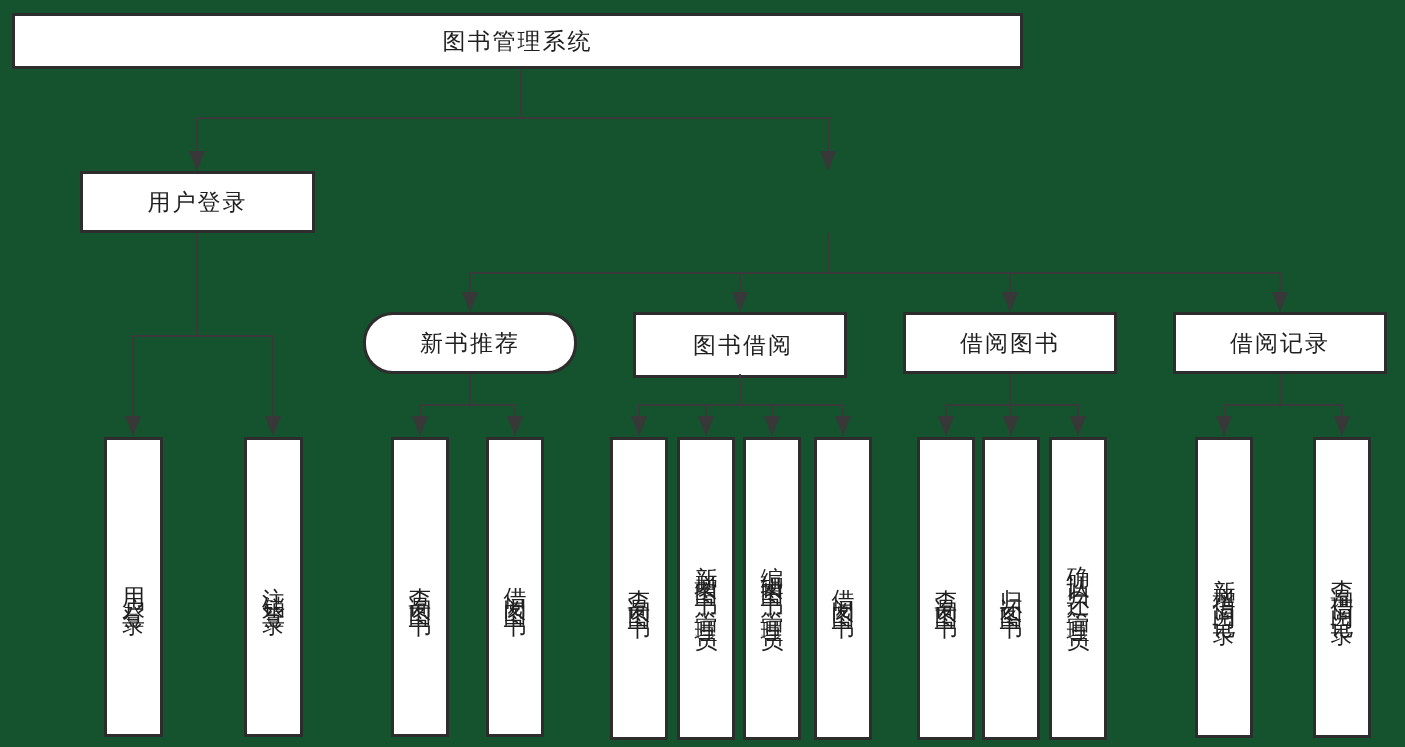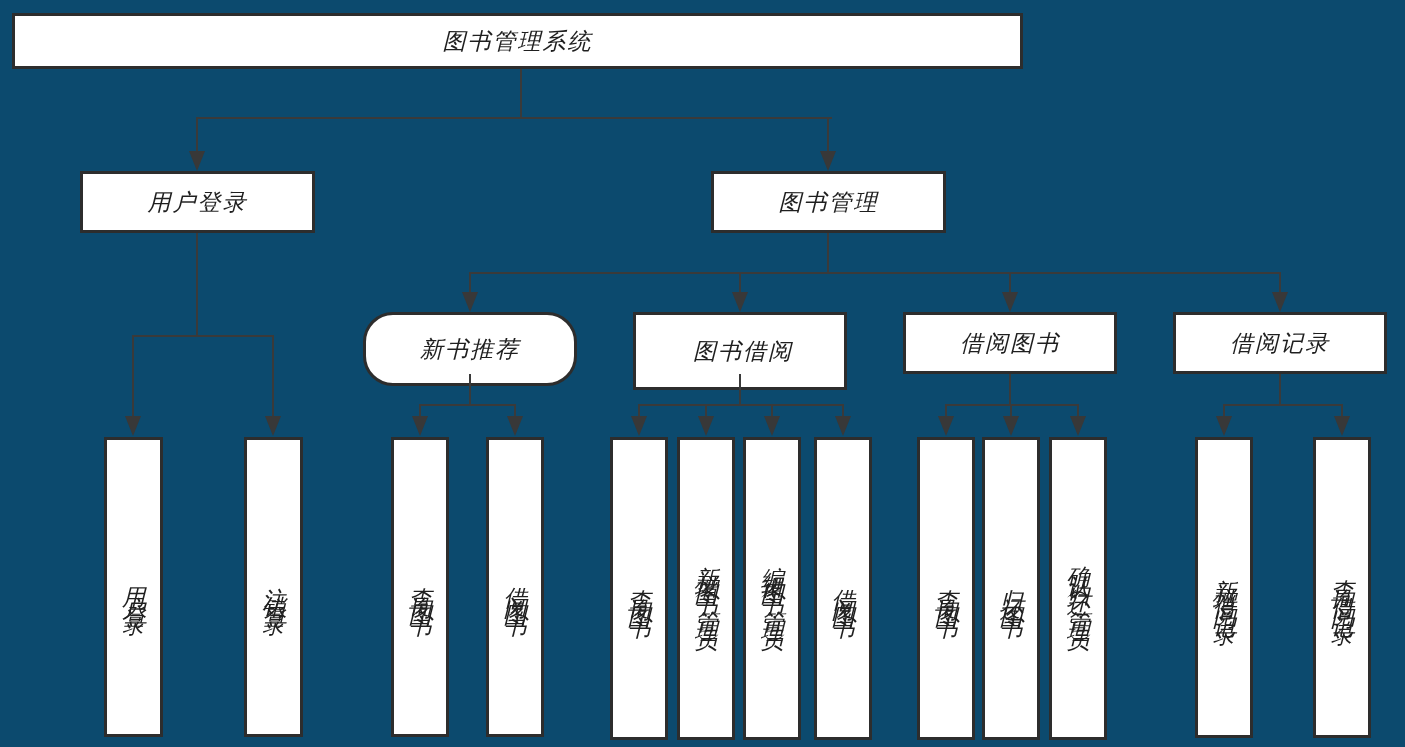--- a/index.html
+++ b/index.html
@@ -1,23 +1,22 @@
 <!DOCTYPE html>
 <html><head>
 <meta charset="utf-8">
 <style>
   html,body{margin:0;padding:0;background:#ffffff;}
   #canvas{
     position:relative;
     width:1405px;height:747px;
-    background:#0c4a6e;
+    background:#14532d;
     font-family:"Liberation Sans","DejaVu Sans",sans-serif;
     color:#1f1f1f;
     overflow:hidden;
-    font-style:italic;
   }
   .box{
     position:absolute;
     box-sizing:border-box;
     border:3px solid #2d2d2d;
     background:#ffffff;
     display:flex;
     align-items:center;
     justify-content:center;
     font-size:23px;
@@ -59,46 +58,43 @@
   <div class="ln" style="left:520px;top:69px;width:2px;height:49px;"></div>
   <div class="ln" style="left:196px;top:117px;width:636px;height:2px;"></div>
   <div class="ln" style="left:196px;top:118px;width:2px;height:36px;"></div>
   <div class="ln" style="left:827px;top:118px;width:2px;height:36px;"></div>
   <div class="ar" style="left:189px;top:151px;"></div>
   <div class="ar" style="left:820px;top:151px;"></div>
 
   <div class="box" style="left:80px;top:171px;width:235px;height:62px;">
     <span>用户登录</span>
   </div>
-  <div class="box" style="left:711px;top:171px;width:235px;height:62px;">
-    <span>图书管理</span>
-  </div>
 
   <div class="ln" style="left:196px;top:233px;width:2px;height:103px;"></div>
   <div class="ln" style="left:132px;top:335px;width:142px;height:2px;"></div>
   <div class="ln" style="left:132px;top:336px;width:2px;height:80px;"></div>
   <div class="ln" style="left:272px;top:336px;width:2px;height:80px;"></div>
   <div class="ar" style="left:125px;top:416px;"></div>
   <div class="ar" style="left:265px;top:416px;"></div>
 
   <div class="ln" style="left:827px;top:233px;width:2px;height:40px;"></div>
   <div class="ln" style="left:469px;top:272px;width:812px;height:2px;"></div>
   <div class="ln" style="left:469px;top:273px;width:2px;height:22px;"></div>
   <div class="ln" style="left:739px;top:273px;width:2px;height:22px;"></div>
   <div class="ln" style="left:1009px;top:273px;width:2px;height:22px;"></div>
   <div class="ln" style="left:1279px;top:273px;width:2px;height:22px;"></div>
   <div class="ar" style="left:462px;top:292px;"></div>
   <div class="ar" style="left:732px;top:292px;"></div>
   <div class="ar" style="left:1002px;top:292px;"></div>
   <div class="ar" style="left:1272px;top:292px;"></div>
 
-  <div class="box" style="left:363px;top:312px;width:214px;height:74px;border-radius:30px;">
+  <div class="box" style="left:363px;top:312px;width:214px;height:62px;border-radius:30px;">
     <span>新书推荐</span>
   </div>
-  <div class="box" style="left:633px;top:312px;width:214px;height:78px;padding-left:6px;">
+  <div class="box" style="left:633px;top:312px;width:214px;height:66px;padding-left:6px;">
     <span>图书借阅</span>
   </div>
   <div class="box" style="left:903px;top:312px;width:214px;height:62px;">
     <span>借阅图书</span>
   </div>
   <div class="box" style="left:1173px;top:312px;width:214px;height:62px;">
     <span>借阅记录</span>
   </div>
 
   <div class="ln" style="left:469px;top:374px;width:2px;height:31px;"></div>

